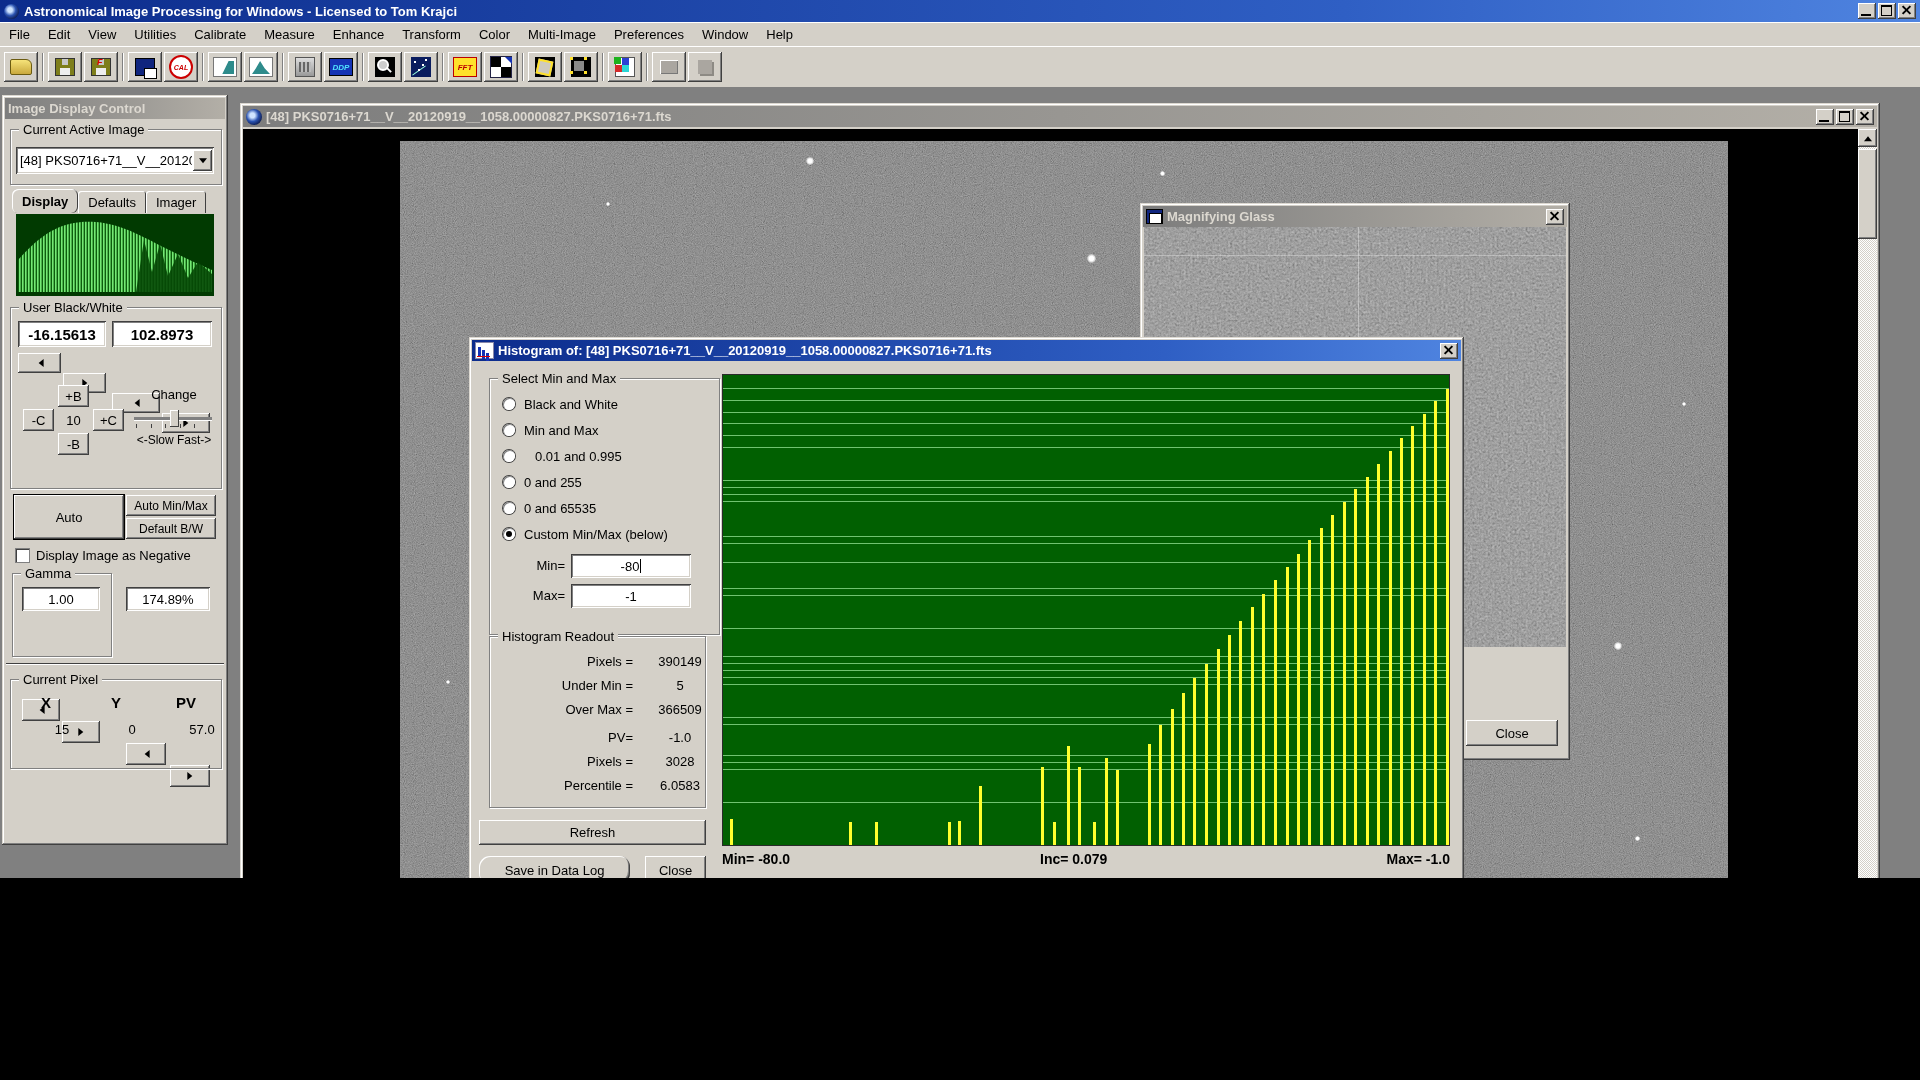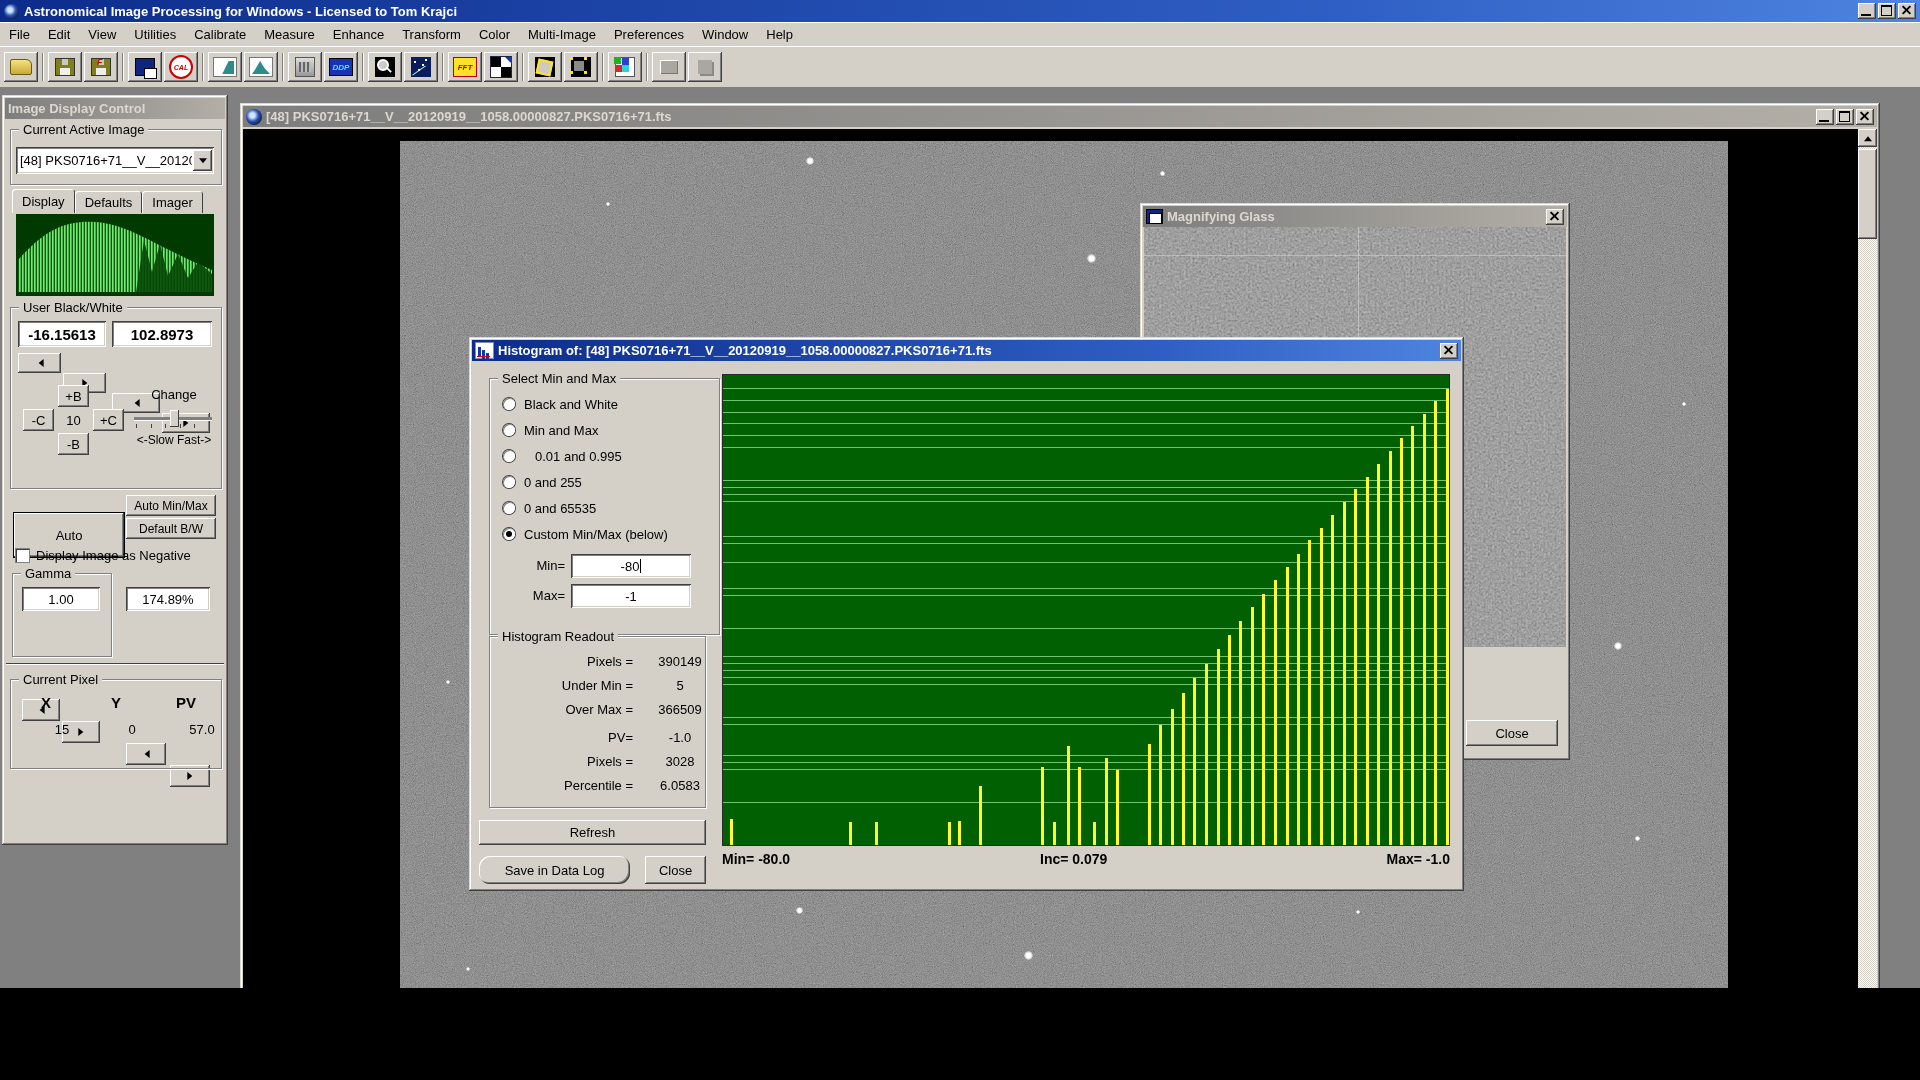--- a/index.html
+++ b/index.html
@@ -1,21 +1,21 @@
 <!DOCTYPE html>
 <html><head>
 <meta charset="utf-8">
 <style>
   html,body{margin:0;padding:0;background:#000;}
-  #screen{position:relative;width:1920px;height:988px;overflow:hidden;
+  #screen{position:relative;width:1920px;height:878px;overflow:hidden;
     font-family:"Liberation Sans","DejaVu Sans",sans-serif;font-size:13px;color:#000;background:#bef264;}
   .abs{position:absolute;}
   .btn{background:#d4d0c8;box-shadow:inset -1px -1px #404040,inset 1px 1px #fff,inset -2px -2px #808080,inset 2px 2px #d4d0c8;
     display:flex;align-items:center;justify-content:center;cursor:default;user-select:none;}
-  .btn.default{outline:1px solid #000;margin-top:18px;}
+  .btn.default{outline:1px solid #000;}
   .sunken{background:#fff;box-shadow:inset 1px 1px #404040,inset -1px -1px #fff,inset 2px 2px #808080,inset -2px -2px #d4d0c8;}
   .group{border:1px solid #808080;box-shadow:inset 1px 1px #fff, 1px 1px 0 #fff;}
   .group>.legend{position:absolute;top:-8px;left:8px;background:#d4d0c8;padding:0 4px;}
   .tbar-act{background:linear-gradient(90deg,#0c2c8c 0%,#2f5fc4 70%,#4f84e0 100%);color:#fff;font-weight:bold;}
   .tbar-inact{background:linear-gradient(90deg,#7d7d7d,#b3afa7);color:#dcd8d0;font-weight:bold;}
   .winbtn{width:18px;height:16px;position:relative;}
   .winbtn.min::before{content:"";position:absolute;left:3px;right:5px;bottom:3px;height:2px;background:#000;}
   .winbtn.max::before{content:"";position:absolute;left:3px;right:4px;top:2px;bottom:3px;border:1px solid #000;border-top-width:2px;}
   .winbtn.close::before,.winbtn.close::after{content:"";position:absolute;left:3px;top:6px;width:11px;height:2px;background:#000;}
   .winbtn.close::before{transform:rotate(45deg);}
@@ -78,21 +78,21 @@
   .ico-gray2{width:14px;height:14px;background:#aaa6a0;box-shadow:2px 2px 0 #8d8a84;}
   
   #mdi{left:0;top:88px;width:1920px;height:965px;background:#808080;overflow:hidden;}
   .window{background:#d4d0c8;box-shadow:inset -1px -1px #404040,inset 1px 1px #dcd8d0,inset -2px -2px #808080,inset 2px 2px #fff;}
   .wtitle{position:absolute;left:3px;right:3px;top:3px;height:21px;display:flex;align-items:center;padding:0 3px;gap:4px;box-sizing:border-box;font-size:13px;white-space:nowrap;overflow:hidden;}
   .wbtns{margin-left:auto;display:flex;gap:2px;}
   
   #idc{left:2px;top:7px;width:226px;height:750px;}
   .tab{height:22px;padding:0 10px;display:flex;align-items:center;background:#d4d0c8;
     box-shadow:inset 1px 1px #fff,inset -1px 0 #404040;border-radius:3px 3px 0 0;}
-  .tab.active{position:relative;top:-2px;height:24px;font-weight:normal;}
+  .tab.active{position:relative;top:-2px;height:24px;font-weight:bold;border-radius:6px;}
   .bwval{font-weight:bold;font-size:15px;display:flex;align-items:center;justify-content:center;}
   
   #imgwin{left:240px;top:15px;width:1640px;height:934px;}
   #imgcontent{position:absolute;left:3px;top:26px;width:1615px;height:884px;background:#000;overflow:hidden;}
   #starfield{position:absolute;left:157px;top:12px;width:1328px;height:869px;background:#3d3d3d;overflow:hidden;}
   .star{position:absolute;border-radius:50%;background:radial-gradient(circle,#fff 0 35%,rgba(255,255,255,.55) 60%,transparent 75%);}
   .vscroll{position:absolute;right:3px;top:26px;width:19px;height:884px;background:repeating-conic-gradient(#d4d0c8 0 25%,#fff 0 50%) 0 0/2px 2px;}
   .hscroll{position:absolute;left:3px;bottom:3px;height:21px;width:1634px;background:repeating-conic-gradient(#d4d0c8 0 25%,#fff 0 50%) 0 0/2px 2px;}
   .scrbtn{position:absolute;background:#d4d0c8;box-shadow:inset -1px -1px #404040,inset 1px 1px #fff,inset -2px -2px #808080,inset 2px 2px #d4d0c8;}
   .thumbtrack{position:absolute;background:#d4d0c8;box-shadow:inset -1px -1px #404040,inset 1px 1px #fff,inset -2px -2px #808080,inset 2px 2px #d4d0c8;}

